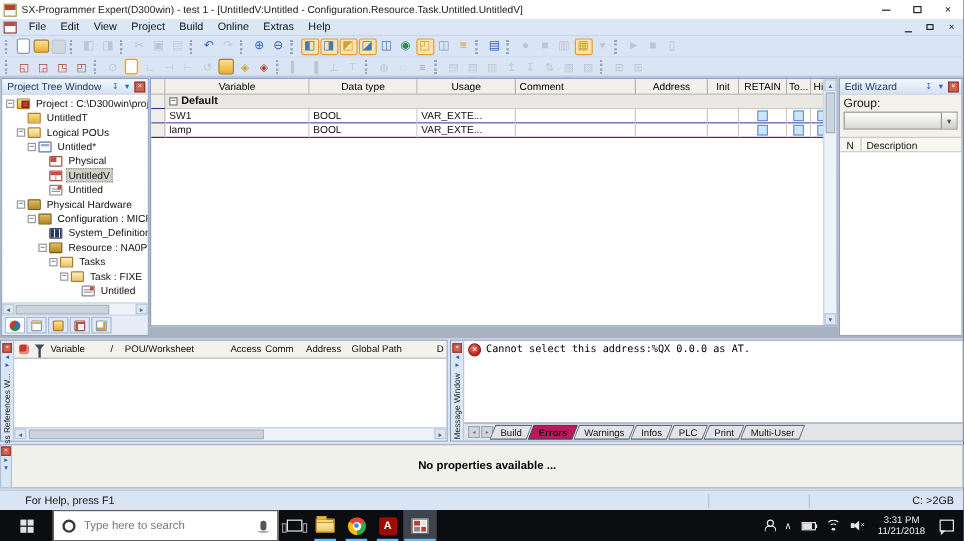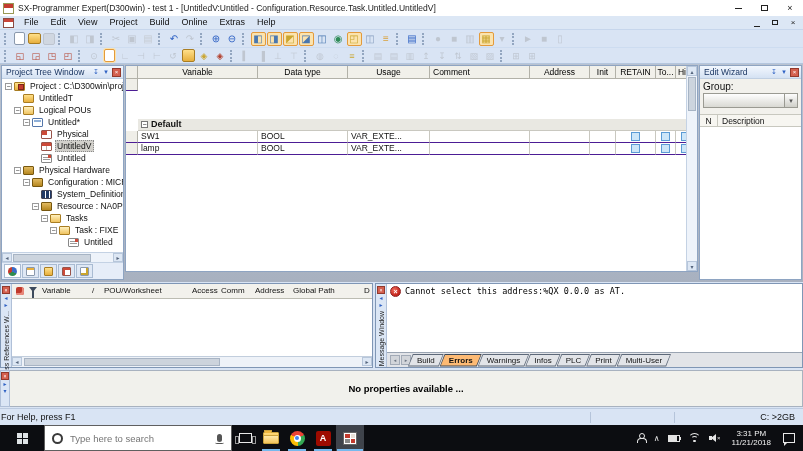--- a/index.html
+++ b/index.html
@@ -143,31 +143,31 @@
 .mbody{flex:1;background:#fff;padding:2px 3px;}
 .mrow{display:flex;align-items:flex-start;gap:4px;}
 .merrico{width:11px;height:11px;border-radius:50%;background:radial-gradient(circle at 35% 30%,#ef6a5a,#c4251c 70%);border:1px solid #8d1f1f;color:#fff;font-size:7px;line-height:10px;text-align:center;font-weight:bold;flex:none;}
 .mtext{font-family:"DejaVu Sans Mono",monospace;font-size:8.5px;line-height:11px;color:#000;}
 .mtabs{height:15px;background:#e2e4e8;border-top:1px solid #9aa4b2;display:flex;align-items:center;padding-left:3px;flex:none;}
 .mnav{width:10px;height:10px;background:#d2d5da;border:1px solid #a2aab6;color:#6a7482;font-size:5px;display:flex;align-items:center;justify-content:center;margin-right:1px;flex:none;}
 .mtab{height:13px;padding:1px;margin-left:-4px;clip-path:polygon(5px 0,100% 0,calc(100% - 5px) 100%,0 100%);background:#5d6878;display:inline-flex;flex:none;}
 .mtab:first-of-type{margin-left:5px;}
 .mtab-in{padding:0 8px;font-size:8px;line-height:11px;background:#e2e4e8;clip-path:polygon(4.5px 0,100% 0,calc(100% - 4.5px) 100%,0 100%);white-space:nowrap;}
 .mtab.act{background:#3c4654;}
-.mtab.act .mtab-in{background:#fdba74;font-weight:bold;}
+.mtab.act .mtab-in{background:#be185d;font-weight:bold;}
 
 
 .props{position:absolute;top:370px;left:0;width:803px;height:37px;display:flex;background:#b9c2d0;}
 .pstrip{width:10px;background:#dbe6f5;border:1px solid #b0c0d8;display:flex;flex-direction:column;align-items:center;padding-top:1px;gap:2px;flex:none;}
 .pcontent{flex:1;background:#f1f1ec;border:1px solid #a8b2bf;border-left:none;display:flex;align-items:center;justify-content:center;}
 .ptext{font-weight:bold;font-size:9.5px;color:#000;}
 
 
 .statusbar{position:absolute;top:408px;left:0;width:803px;height:17px;background:#d9e4f4;border-top:1px solid #bccbe0;display:flex;align-items:center;font-size:9px;}
-.sleft{margin-left:1px;text-align:center;}
+.sleft{margin-left:21px;text-align:center;}
 .sgroove{width:70px;height:11px;border-left:1px solid #b5c4da;margin-left:14px;}
 .sright{margin-left:auto;margin-right:8px;}
 
 
 .taskbar{position:absolute;top:425px;left:0;width:803px;height:26px;background:#0c0d11;display:flex;align-items:stretch;color:#eee;}
 .tstart{width:44px;display:flex;align-items:center;justify-content:center;}
 .winlogo{width:11px;height:11px;display:grid;grid-template:1fr 1fr/1fr 1fr;gap:1px;}
 .winlogo span{background:#dfe3e6;}
 .sbox{width:188px;background:#fff;border:1px solid #5f5f5f;display:flex;align-items:center;padding:0 7px;gap:7px;}
 .cring{width:11px;height:11px;border:2px solid #3a3a3a;border-radius:50%;flex:none;}
@@ -462,21 +462,21 @@
               <span class="gcell" style="width: 82px;">Usage</span>
               <span class="gcell left" style="width: 100px;">Comment</span>
               <span class="gcell" style="width: 60px;">Address</span>
               <span class="gcell" style="width: 26px;">Init</span>
               <span class="gcell" style="width: 40px;">RETAIN</span>
               <span class="gcell" style="width: 20px;">To...</span>
               <span class="gcell" style="width: 20px;">Hi...</span>
             </div>
             <div class="grow">
               <span class="gcell gc0" style="width: 12px; height: 12px;"></span>
-              <span class="ggroup" style="width: 558px; margin-top: 40px;">
+              <span class="ggroup" style="width: 558px;">
                 <span class="cbox">−</span>
                 <span>Default</span>
               </span>
             </div>
             <div class="grow gdata">
               <span class="gcell gc0" style="width: 12px;"></span>
               <span class="gcell" style="width: 120px;">SW1</span>
               <span class="gcell" style="width: 90px;">BOOL</span>
               <span class="gcell" style="width: 82px;">VAR_EXTE...</span>
               <span class="gcell" style="width: 100px;"></span>

